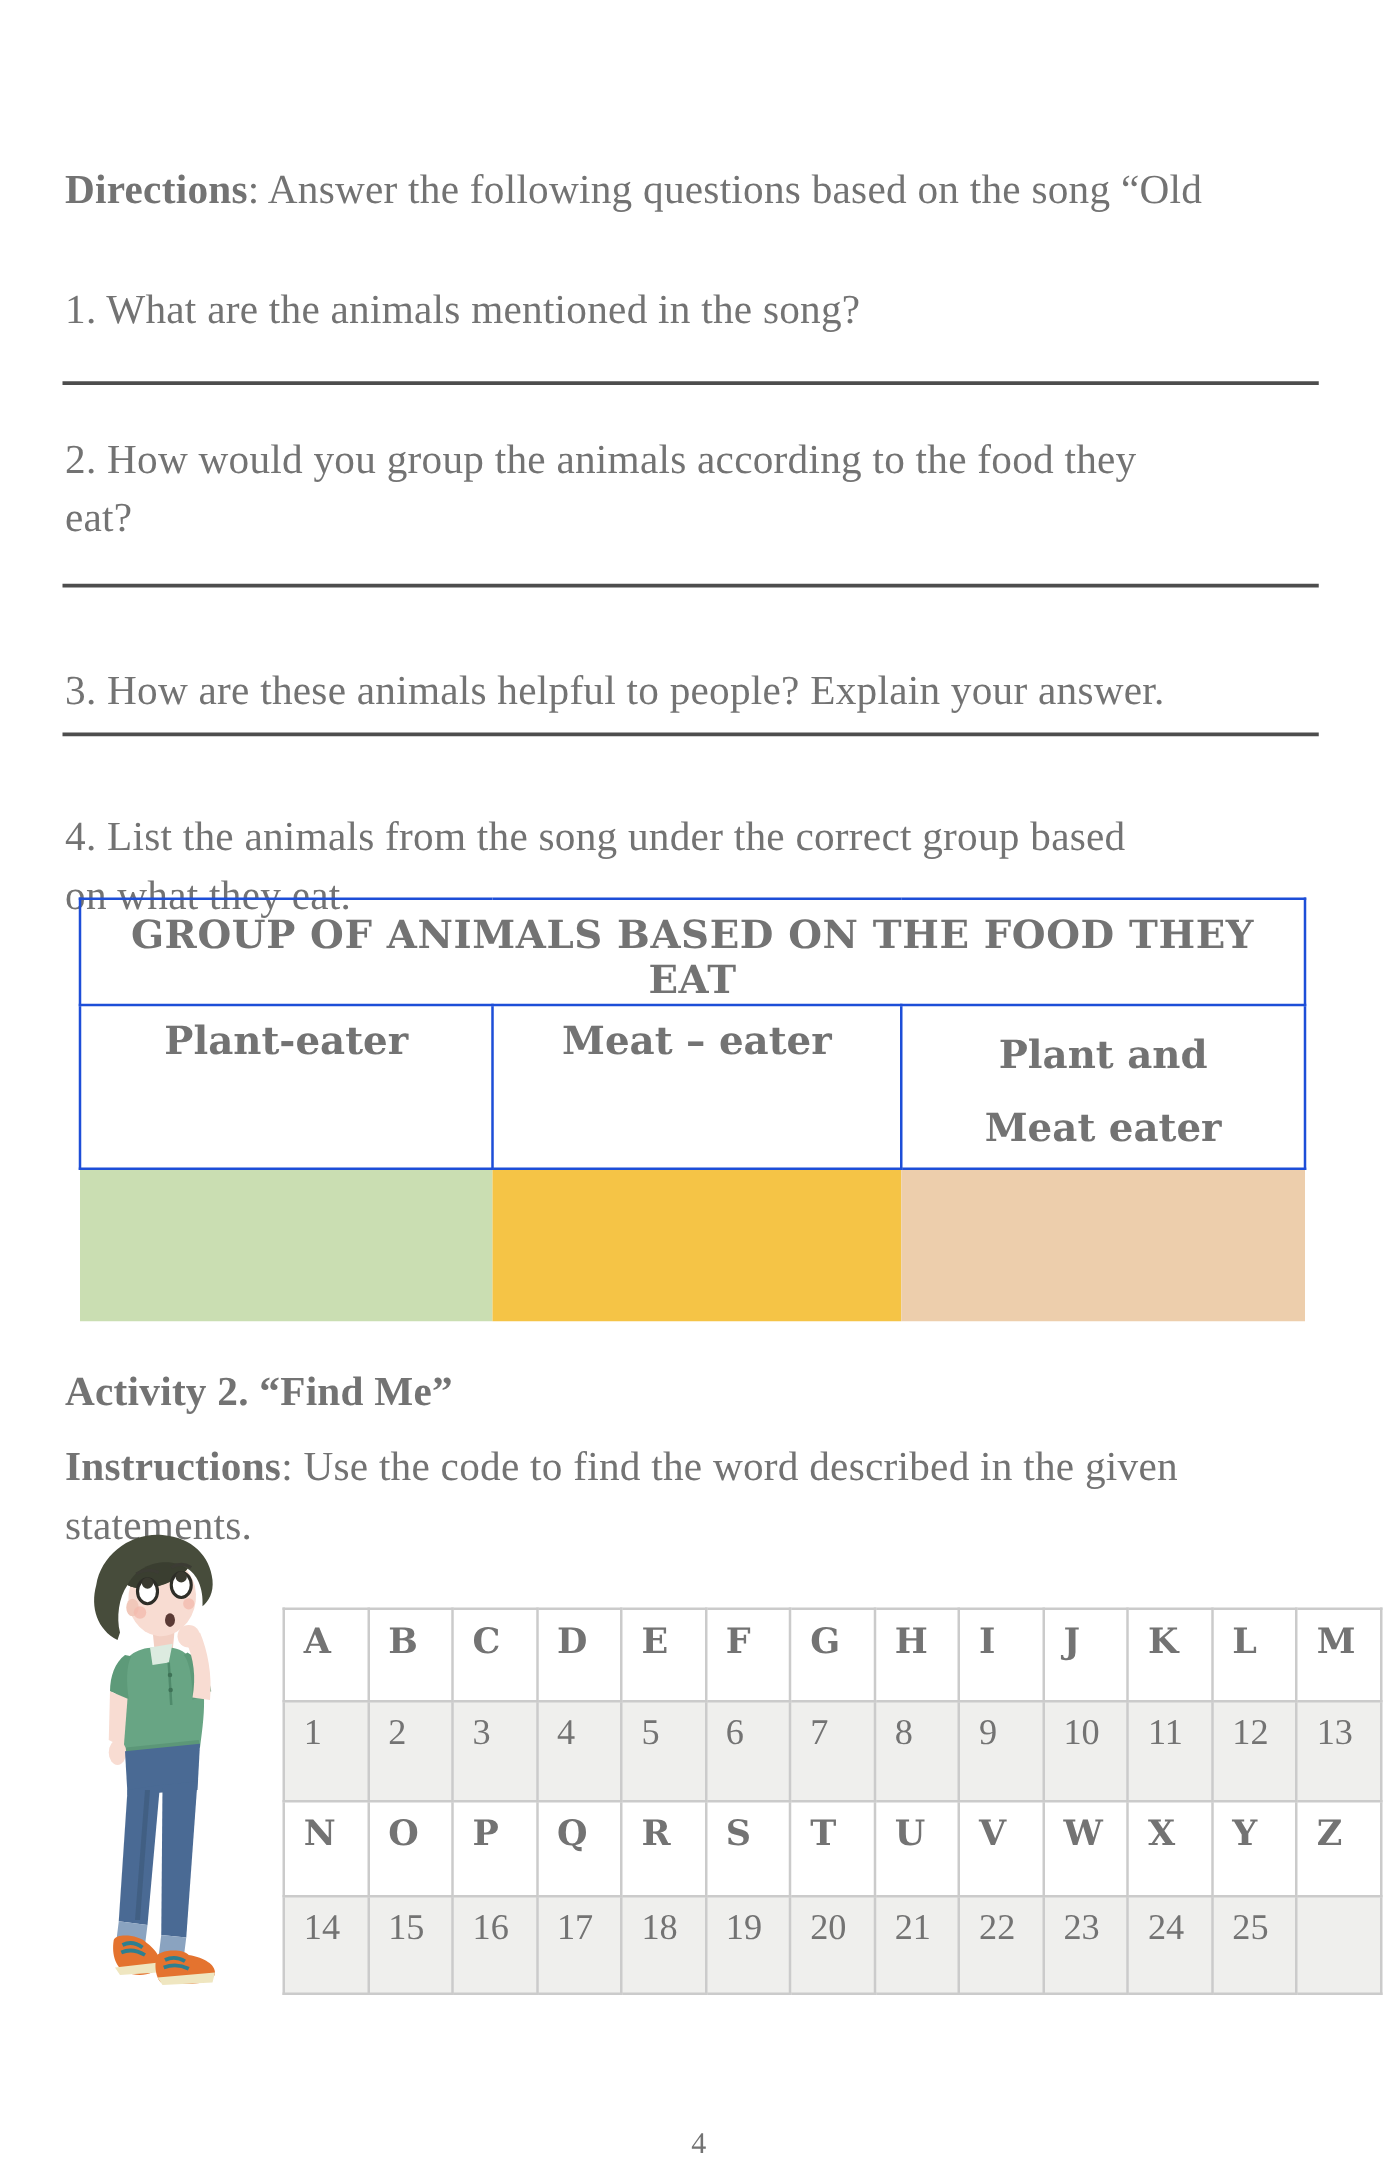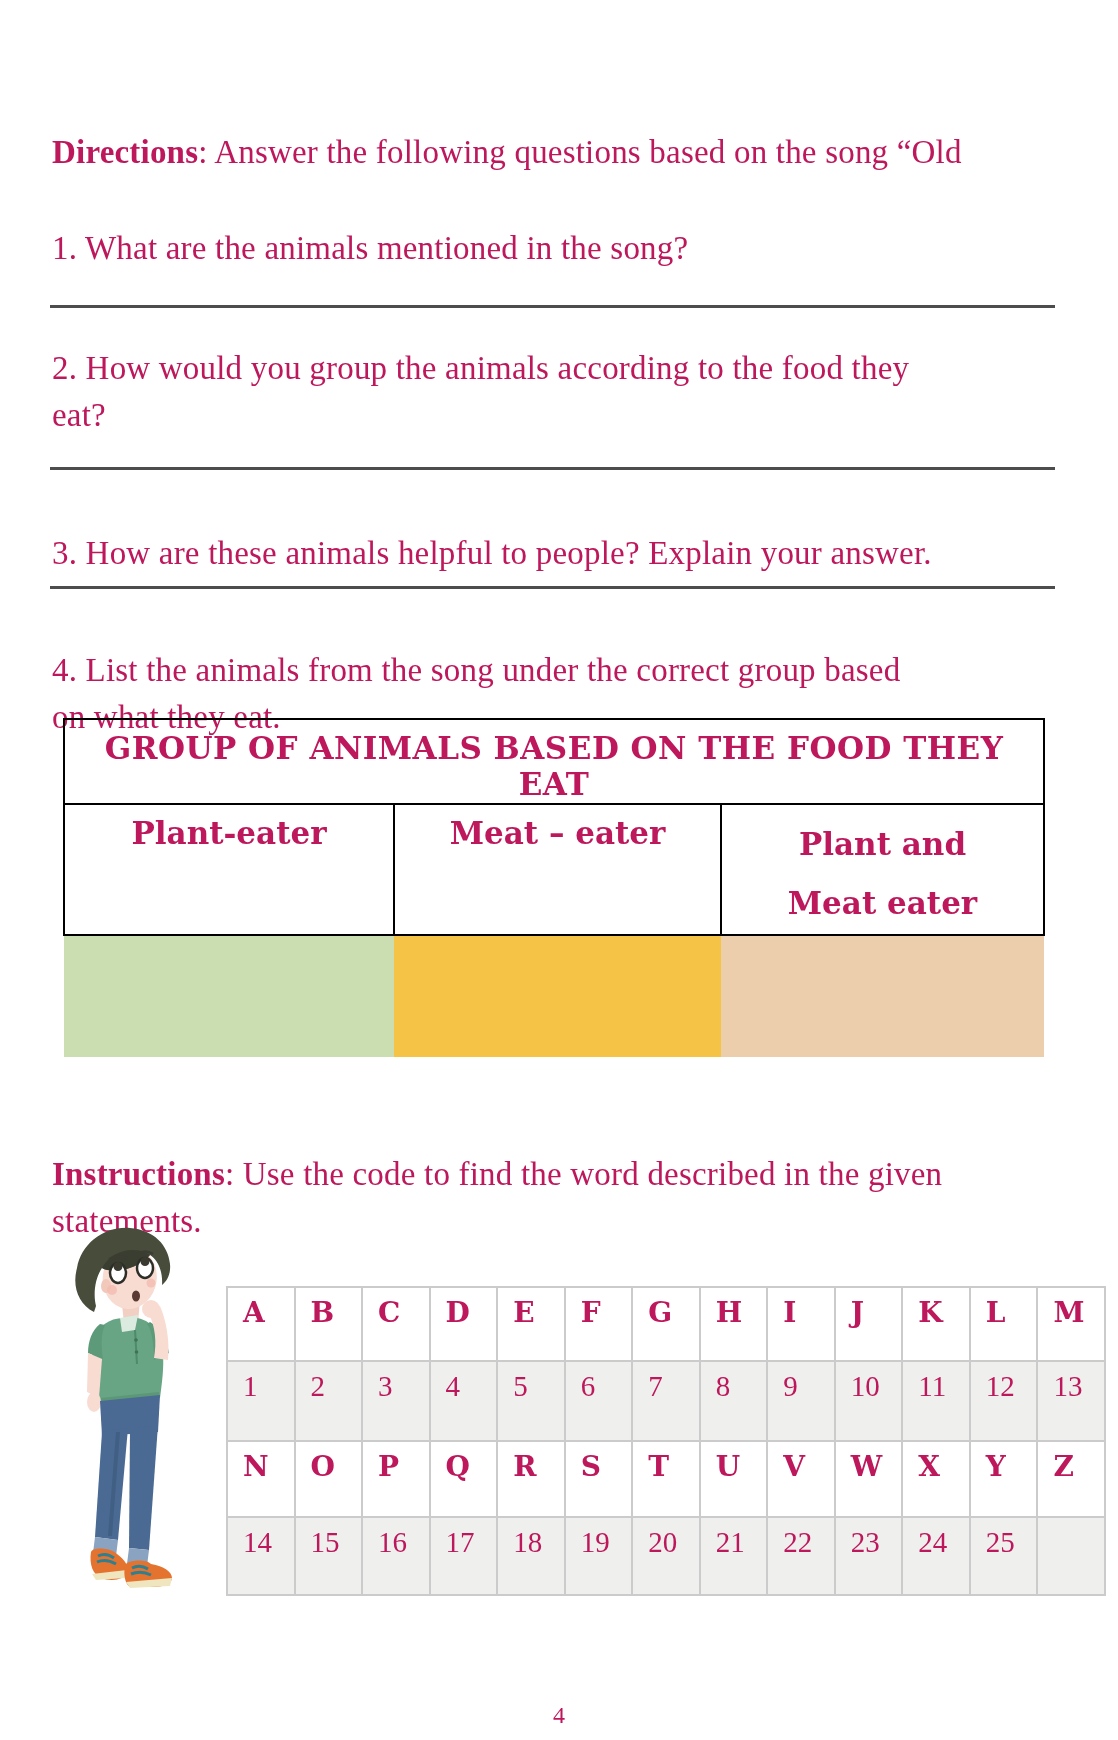--- a/index.html
+++ b/index.html
@@ -2,41 +2,41 @@
 <html><head>
 <meta charset="utf-8">
 <style>
   html,body{margin:0;padding:0;background:#ffffff;}
   .page{
     position:relative;
     width:1118px;height:1740px;
     margin:0 auto;
     background:#ffffff;
     font-family:"Liberation Serif", serif;
-    color:#be185d;
+    color:#737373;
     overflow:hidden;
   }
   .abs{position:absolute;}
   .para{
     left:52px;width:1010px;
     font-size:33px;line-height:47px;
     letter-spacing:.2px;
   }
   .b{font-weight:bold;}
   .answer-line{
     left:50px;width:1005px;height:0;
     border-top:3px solid #4d4d4d;
   }
   
   .group-table{
     border-collapse:collapse;table-layout:fixed;
     width:980px;
   }
   .group-table td{
-    border:2px solid #000000;
+    border:2px solid #1d4ed8;
     vertical-align:top;text-align:center;
   }
   .gt-title{
     height:58px;
     font-weight:bold;font-size:31px;
     padding-top:10px;
     font-family:"DejaVu Serif", serif;
     letter-spacing:.5px;
   }
   .gt-head td{
@@ -121,20 +121,21 @@
       <td><span class="wrap-narrow">Plant and Meat eater</span></td>
     </tr>
     <tr class="gt-color">
       <td style="background: rgb(202, 222, 178);"></td>
       <td style="background: rgb(245, 196, 70);"></td>
       <td style="background: rgb(237, 206, 172);"></td>
     </tr>
   </tbody>
     </table>
 
+  <p class="abs para b" style="top:1058px;">Activity 2. “Find Me”</p>
 
   <p class="abs para" style="top:1118px;">
     <span class="b">Instructions</span><span>: Use the code to find the word described in the given</span><br>
     <span>statements.</span>
   </p>
 
 
   <table class="abs code-table" style="top:1286px;left:226px;">
     <tbody>
         <tr class="bold-row">

